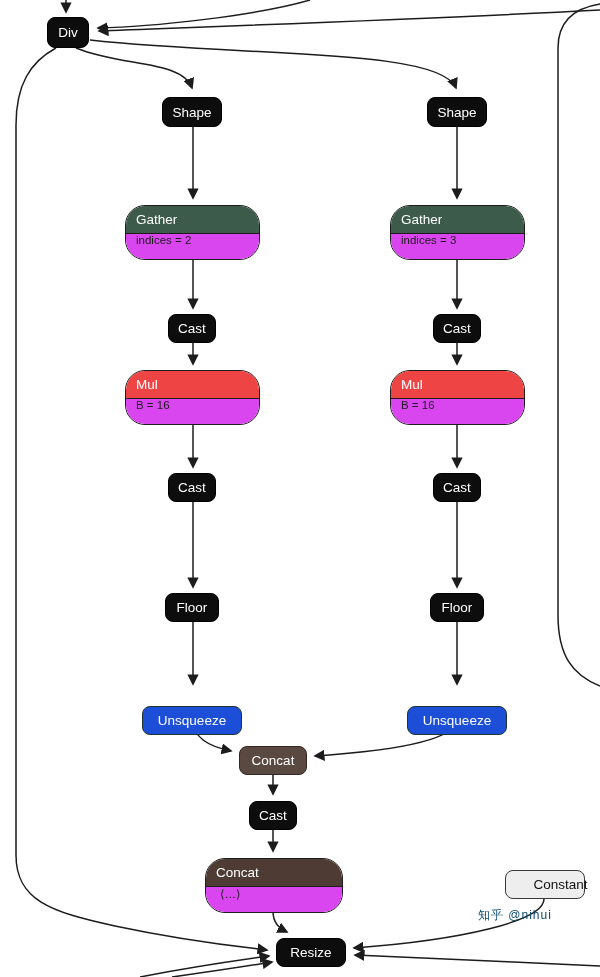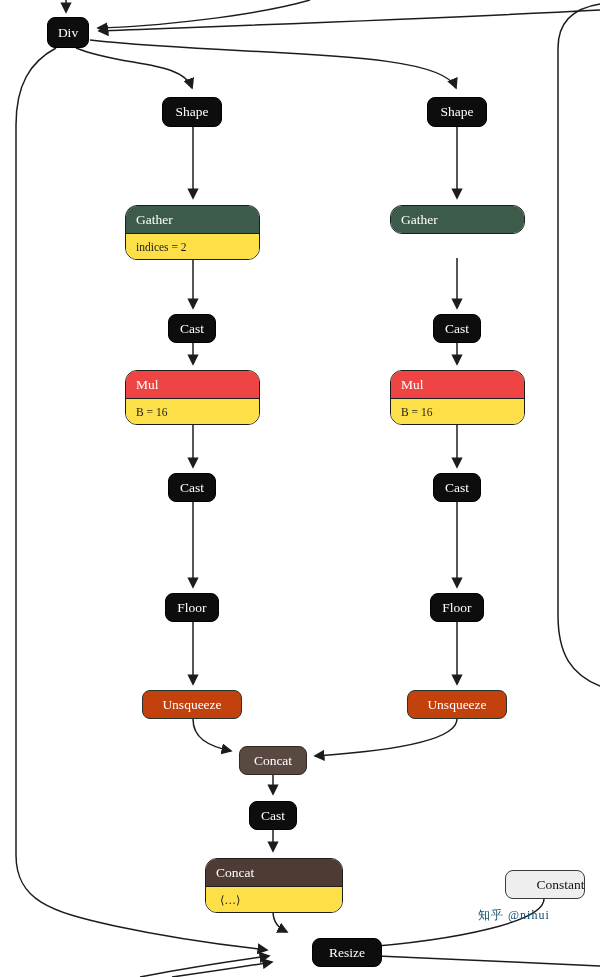--- a/index.html
+++ b/index.html
@@ -1,33 +1,33 @@
 <!DOCTYPE html>
 <html><head>
 <meta charset="utf-8">
 <style>
   html,body{margin:0;padding:0;background:#fff;}
   #canvas{position:relative;width:600px;height:977px;background:#ffffff;overflow:hidden;
-          font-family:Liberation Serif, serif;}
+          font-family:Liberation Sans, sans-serif;}
   #edges{position:absolute;left:0;top:0;width:600px;height:977px;}
   .node{position:absolute;box-sizing:border-box;border-radius:8px;color:#fff;
         font-size:13.5px;display:flex;align-items:center;justify-content:center;
         white-space:nowrap;cursor:pointer;}
   .black{background:#0d0d0d;border:1px solid #000;}
-  .green{background:#c2410c;border:1px solid #22352c;}
+  .green{background:#1d4ed8;border:1px solid #22352c;margin-top:16px;}
   .brown{background:#5a4941;border:1px solid #33271f;}
   .light{background:#eeeeee;border:1.5px solid #3a3a3a;color:#111;padding-left:31px;}
-  .box{position:absolute;box-sizing:border-box;border:1.5px solid #1d1d1d;border-radius:12px;
+  .box{position:absolute;box-sizing:border-box;border:1.5px solid #1d1d1d;border-radius:20px;
        overflow:hidden;background:#ffffff;cursor:pointer;}
   .box .hdr{height:27px;display:flex;align-items:center;padding:0 10px;color:#fff;font-size:13.5px;}
   .box .hdr.ghdr{background:#3d5b4a;}
   .box .hdr.khdr{background:#ef4444;}
   .box .hdr.bhdr{background:#4e3c34;}
-  .box .bdy{height:25px;display:flex;align-items:center;padding:0 10px;
-            background:#fde047;color:#1c1c1c;font-size:11.5px;border-top:1px solid #1d1d1d;}
+  .box .bdy{height:25px;display:flex;padding:0 10px;
+            background:#d946ef;color:#1c1c1c;font-size:11.5px;border-top:1px solid #1d1d1d;}
   #watermark{position:absolute;left:478px;top:907px;width:120px;color:#0c4a6e;
              font-size:12px;letter-spacing:1px;}
 </style>
 </head>
 <body>
 
 <div id="canvas">
 
   <svg id="edges" width="600" height="977" viewBox="0 0 600 977" fill="none">
     <defs>
@@ -88,20 +88,23 @@
     </div>
     <div class="bdy">
       <span>indices = 2</span>
     </div>
   </div>
 
   <div class="box" style="left:390px;top:205px;width:135px;">
     <div class="hdr ghdr">
       <span>Gather</span>
     </div>
+    <div class="bdy">
+      <span>indices = 3</span>
+    </div>
   </div>
 
   <div class="node black" style="left:168px;top:314px;width:48px;height:29px;">
     <span>Cast</span>
   </div>
 
   <div class="node black" style="left:433px;top:314px;width:48px;height:29px;">
     <span>Cast</span>
   </div>
 
@@ -161,19 +164,19 @@
     </div>
     <div class="bdy" style="padding-left:14px;">
       <span>⟨…⟩</span>
     </div>
   </div>
 
   <div class="node light" style="left:505px;top:870px;width:80px;height:29px;">
     <span>Constant</span>
   </div>
 
-  <div class="node black" style="left:276px;top:938px;width:70px;height:29px;margin-left:36px;">
+  <div class="node black" style="left:276px;top:938px;width:70px;height:29px;">
     <span>Resize</span>
   </div>
 
   <div id="watermark">知乎 @nihui</div>
 
 </div>
 
 </body></html>

